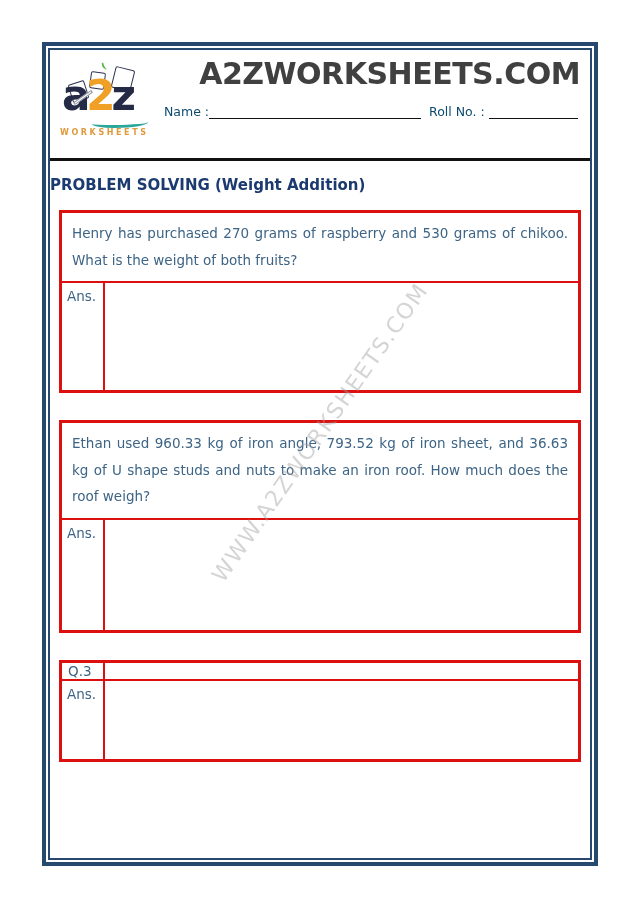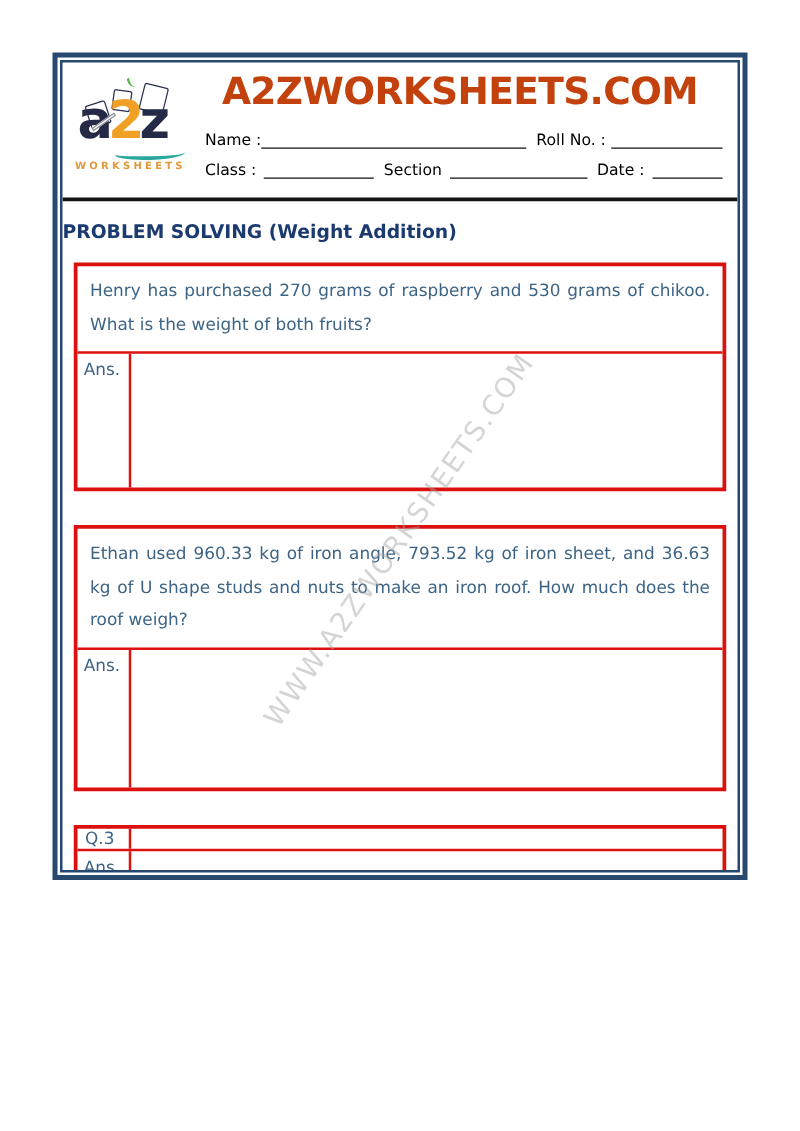--- a/index.html
+++ b/index.html
@@ -6,51 +6,51 @@
   html, body { background: #ffffff; }
   body {
     width: 640px; height: 905px;
     font-family: "DejaVu Sans", "Liberation Sans", sans-serif;
     position: relative;
     overflow: hidden;
   }
   .page-frame {
     position: absolute;
     left: 42px; top: 42px;
-    width: 556px; height: 662px;
+    width: 556px; height: 824px;
     border: 4px solid #27496f;
     padding: 2px;
     background: #ffffff;
   }
   .frame-inner {
     width: 100%; height: 100%;
     border: 2px solid #27496f;
     position: relative;
     overflow: hidden;
   }
   
   .header {
     display: flex;
     padding: 6px 10px 0 8px;
     height: 106px;
   }
   .header-right { flex: 1; min-width: 0; padding-top: 2px; }
   .site-title {
-    text-align: center;
+    text-align: right;
     font-size: 30px;
     font-weight: bold;
-    color: #c2410c;
+    color: #404040;
     letter-spacing: -0.5px;
     line-height: 32px;
   }
   .field-row {
     display: flex;
     align-items: center;
     font-size: 12.5px;
-    color: #000000;
+    color: #0c4a6e;
     line-height: 16px;
     margin-top: 14px;
     padding: 0 2px 0 8px;
   }
   .field-row.second { margin-top: 8px; }
   .field-label { white-space: nowrap; }
   .blank-line {
     display: inline-block;
     border-bottom: 1.4px solid #111111;
     height: 14px;
@@ -197,28 +197,20 @@
       <div class="header-right">
         <div class="site-title">A2ZWORKSHEETS.COM</div>
 
         <div class="field-row">
           <span class="field-label">Name :</span>
           <span class="blank-line w-name"></span>
           <span class="field-label ml6">Roll No. :</span>
           <span class="blank-line w-roll"></span>
         </div>
 
-        <div class="field-row second">
-          <span class="field-label">Class :</span>
-          <span class="blank-line w-class"></span>
-          <span class="field-label ml6">Section</span>
-          <span class="blank-line w-sect"></span>
-          <span class="field-label ml6">Date :</span>
-          <span class="blank-line w-date"></span>
-        </div>
       </div>
     </div>
 
     <div class="separator"></div>
 
     <div class="sheet-title">PROBLEM SOLVING (Weight Addition)</div>
 
     <div class="q-block">
       <div class="q-row">
         <div class="q-text-cell">Henry has purchased 270 grams of raspberry and 530 grams of chikoo. What is the weight of both fruits?</div>

